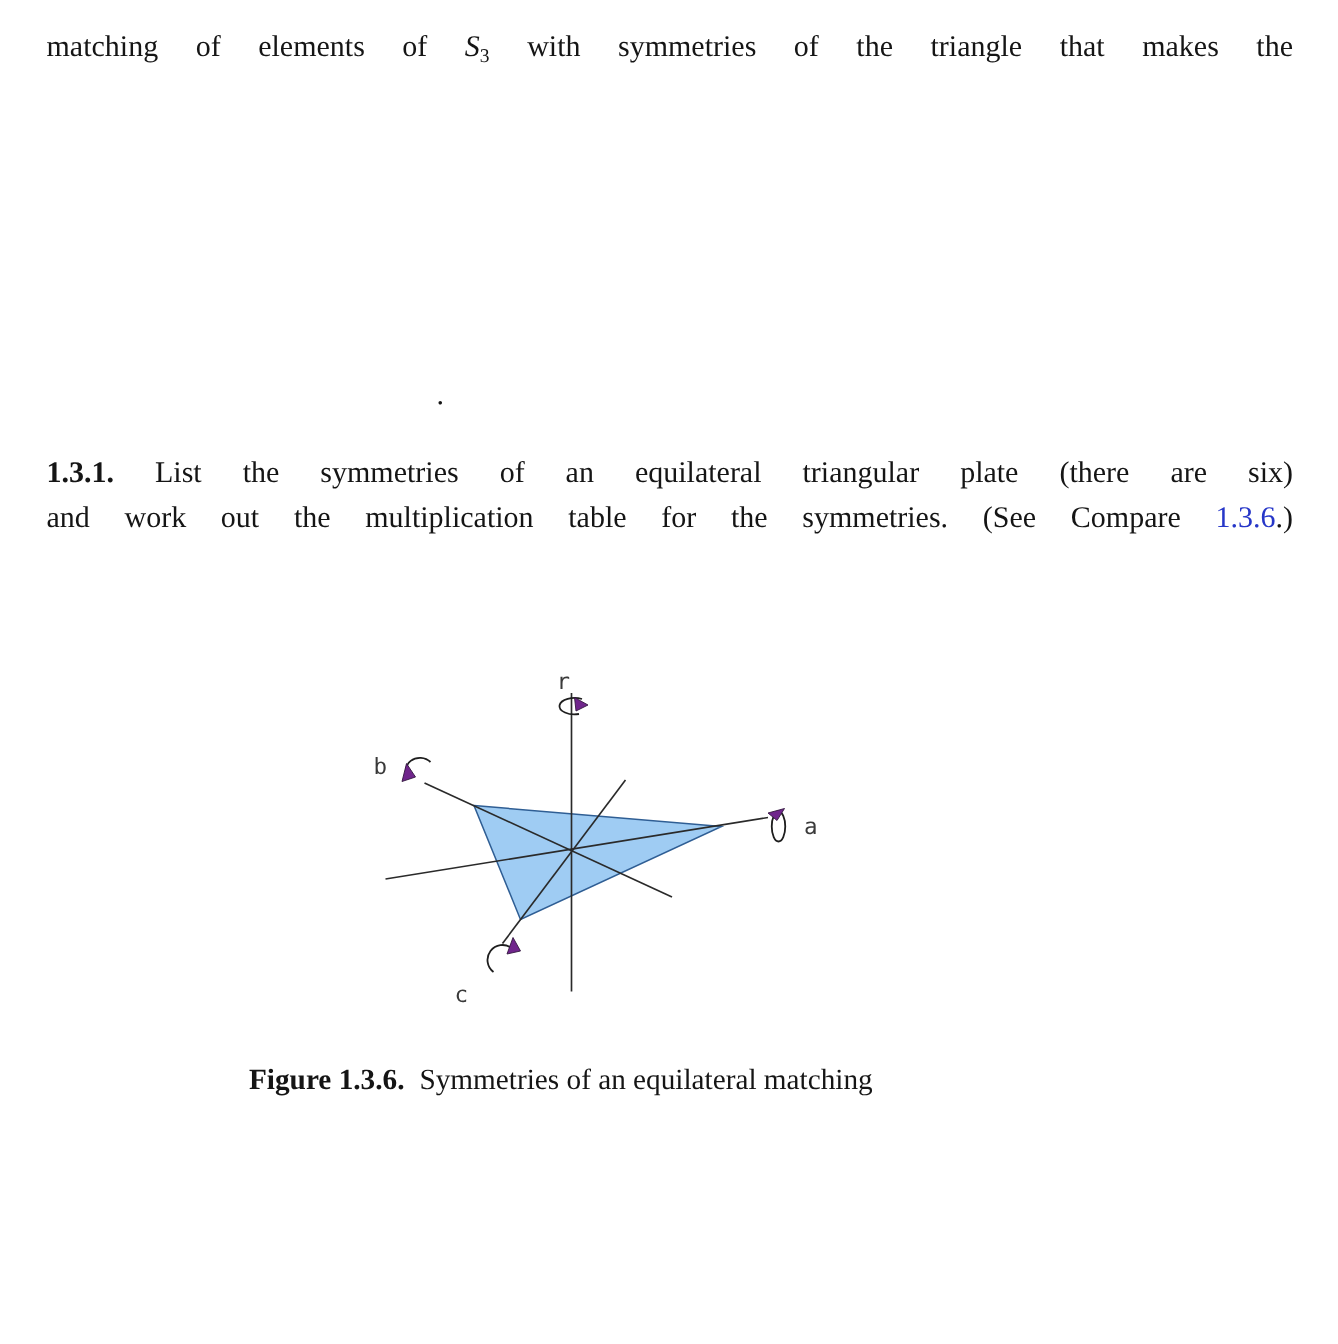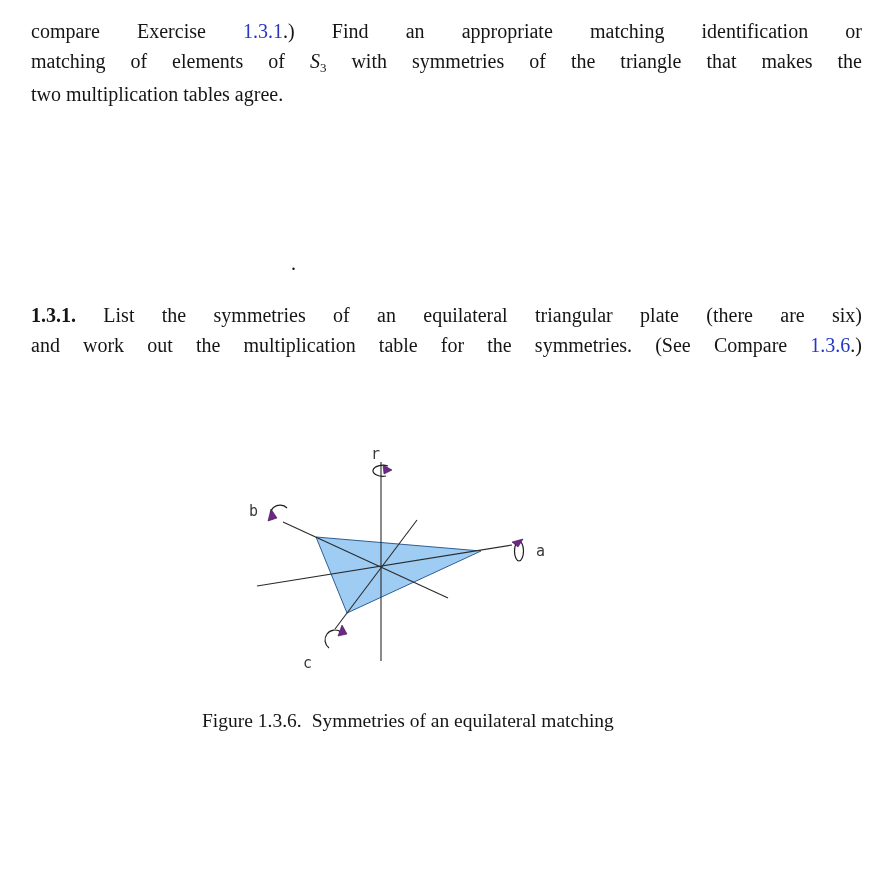--- a/index.html
+++ b/index.html
@@ -28,29 +28,27 @@
   .seg-sub{font-size:13px;position:relative;top:4px;}
   a.seg-l{color:var(--link);text-decoration:none;cursor:pointer;}
   .stray-dot{position:absolute;left:291px;top:248px;font-size:20px;line-height:30px;}
   .fig-svg{position:absolute;left:220px;top:440px;}
   .axis{stroke:var(--axis);stroke-width:1.1;}
   .tri{fill:var(--tri_fill);stroke:var(--tri_stroke);stroke-width:1;}
   .rot{fill:none;stroke:#1e1e1e;stroke-width:1.2;}
   .ah{fill:var(--arrow);stroke:#33173f;stroke-width:0.6;}
   .figlabel{font-family:"DejaVu Sans Mono", monospace;font-size:15px;fill:var(--label);}
   .caption{position:absolute;left:166px;top:706px;font-size:19.5px;line-height:30px;}
-  .cap-label{font-weight:normal;margin-right:10px;margin-left:36px;}
+  .cap-label{font-weight:bold;margin-right:10px;}
 </style>
 </head>
 <body>
 
 <div class="textblock" style="top:16px;">
-    <div class="tline"><span class="seg-p">compare Exercise </span><a class="seg-l">1.3.1</a><span class="seg-p">.) Find an appropriate matching identification or</span></div>
     <div class="tline"><span class="seg-p">matching of elements of </span><span class="seg-i">S</span><span class="seg-sub">3</span><span class="seg-p"> with symmetries of the triangle that makes the</span></div>
-    <div class="tline last"><span class="seg-p">two multiplication tables agree.</span></div>
   </div>
 
 <div class="stray-dot">.</div>
 
 <div class="textblock" style="top:300px;">
     <div class="tline"><span class="seg-b">1.3.1.</span><span class="seg-p"> List the symmetries of an equilateral triangular plate (there are six)</span></div>
     <div class="tline"><span class="seg-p">and work out the multiplication table for the symmetries. (See Compare </span><a class="seg-l">1.3.6</a><span class="seg-p">.)</span></div>
   </div>
 
 <svg class="fig-svg" width="350" height="250" viewBox="220 440 350 250" xmlns="http://www.w3.org/2000/svg">

